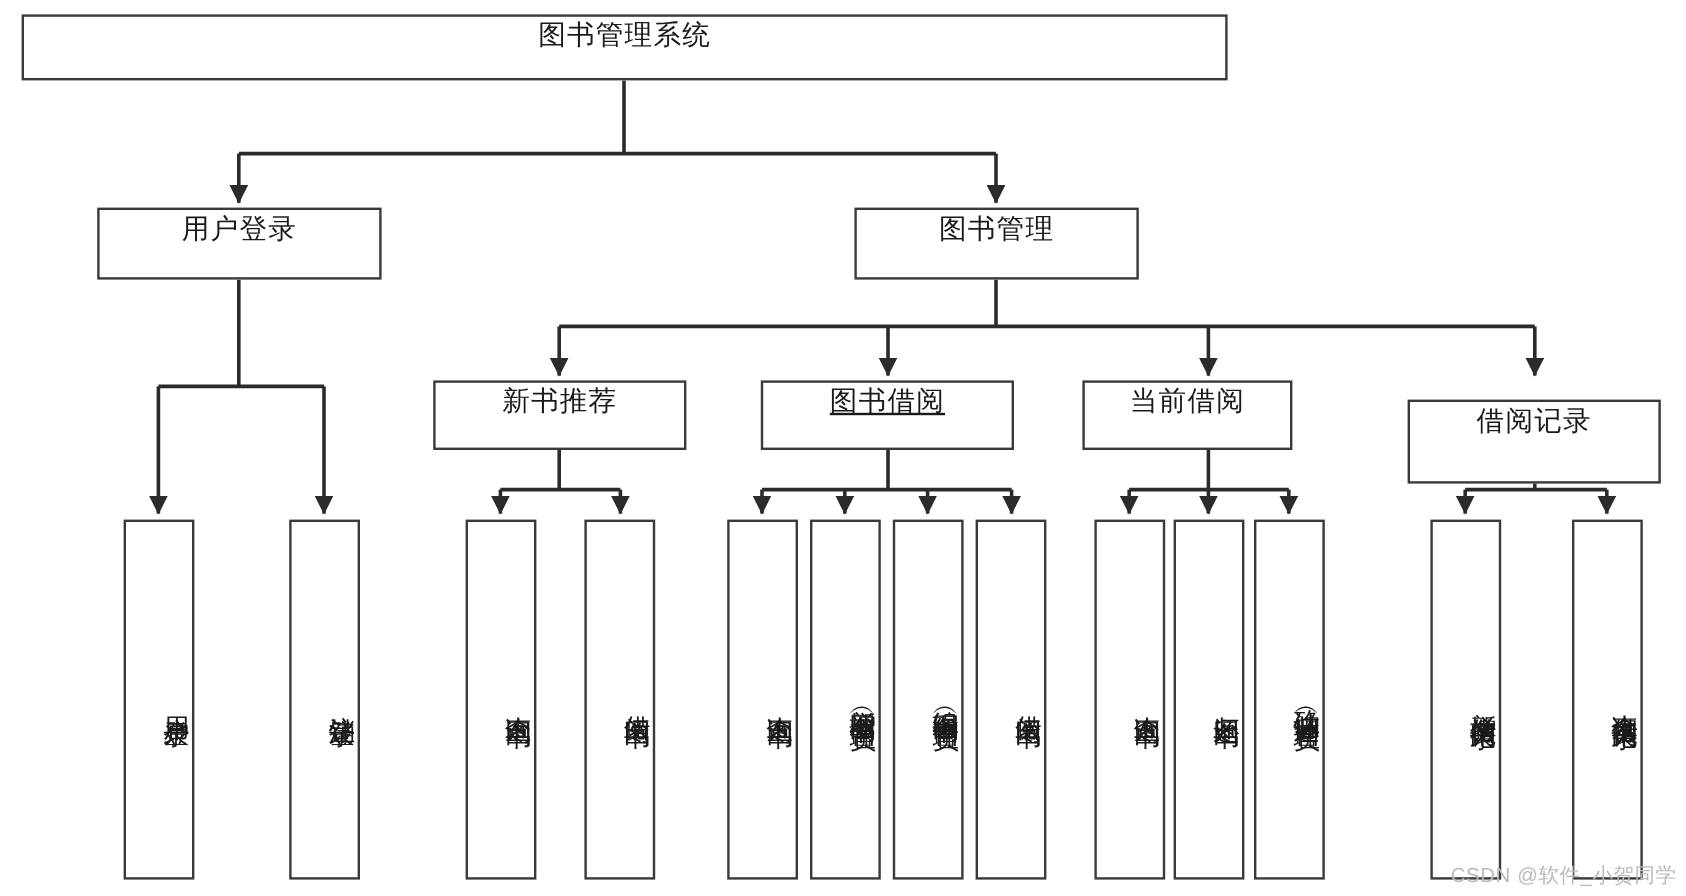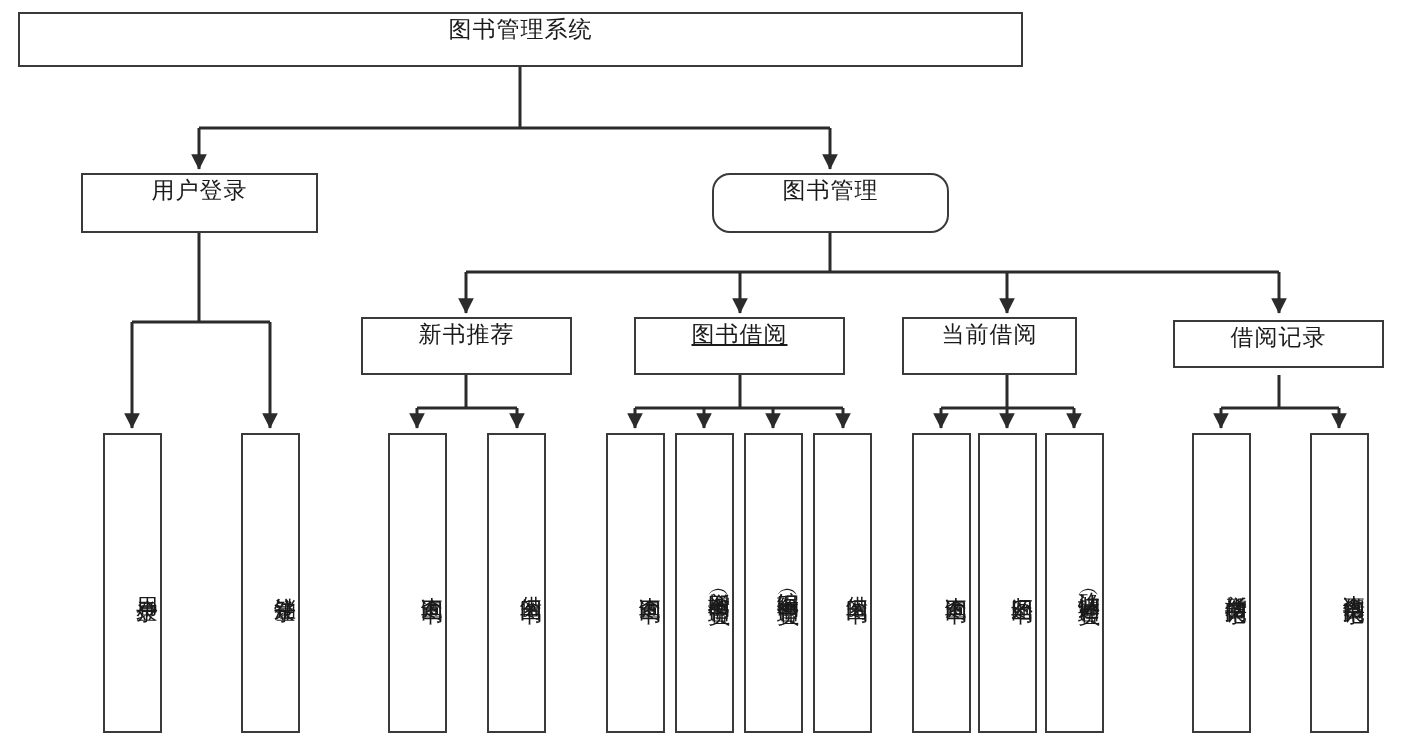--- a/index.html
+++ b/index.html
@@ -130,37 +130,37 @@
   </svg>
 
   <div class="node horiz" style="left:18px; top:12px; width:1005px; height:55px;">
     <span class="node-label">图书管理系统</span>
   </div>
 
   <div class="node horiz" style="left:81px; top:173px; width:237px; height:60px;">
     <span class="node-label">用户登录</span>
   </div>
 
-  <div class="node horiz" style="left:712px; top:173px; width:237px; height:60px;border-radius:18px;">
+  <div class="node horiz" style="left:712px; top:173px; width:237px; height:60px;">
     <span class="node-label">图书管理</span>
   </div>
 
   <div class="node horiz" style="left:361px; top:317px; width:211px; height:58px;">
     <span class="node-label">新书推荐</span>
   </div>
 
   <div class="node horiz" style="left:634px; top:317px; width:211px; height:58px;text-decoration:underline;">
     <span class="node-label">图书借阅</span>
   </div>
 
   <div class="node horiz" style="left:902px; top:317px; width:175px; height:58px;">
     <span class="node-label">当前借阅</span>
   </div>
 
-  <div class="node horiz" style="left:1173px; top:320px; width:211px; height:48px;">
+  <div class="node horiz" style="left:1173px; top:333px; width:211px; height:70px;">
     <span class="node-label">借阅记录</span>
   </div>
 
   <div class="node vert" style="left:103px; top:433px; width:59px; height:300px;">
     <span class="node-label">用户登录</span>
   </div>
 
   <div class="node vert" style="left:241px; top:433px; width:59px; height:300px;">
     <span class="node-label">注销登录</span>
   </div>
@@ -202,14 +202,15 @@
   </div>
 
   <div class="node vert" style="left:1192px; top:433px; width:59px; height:300px;">
     <span class="node-label">新增借阅记录</span>
   </div>
 
   <div class="node vert" style="left:1310px; top:433px; width:59px; height:300px;">
     <span class="node-label">查询借阅记录</span>
   </div>
 
+  <div id="watermark">CSDN @软件_小贺同学</div>
 
 </div>
 
 </body></html>

